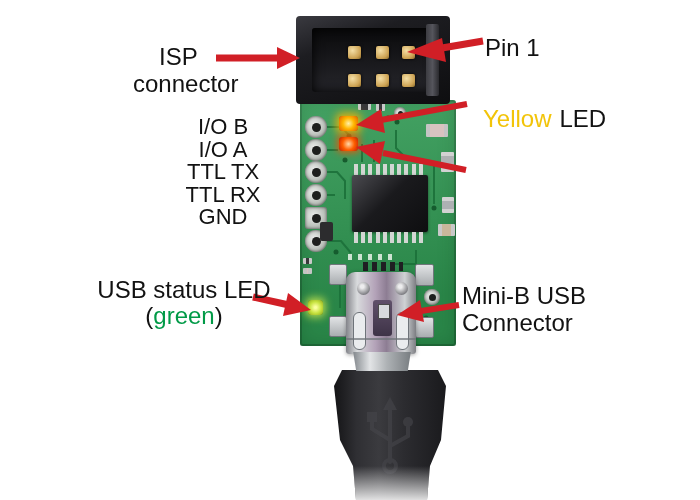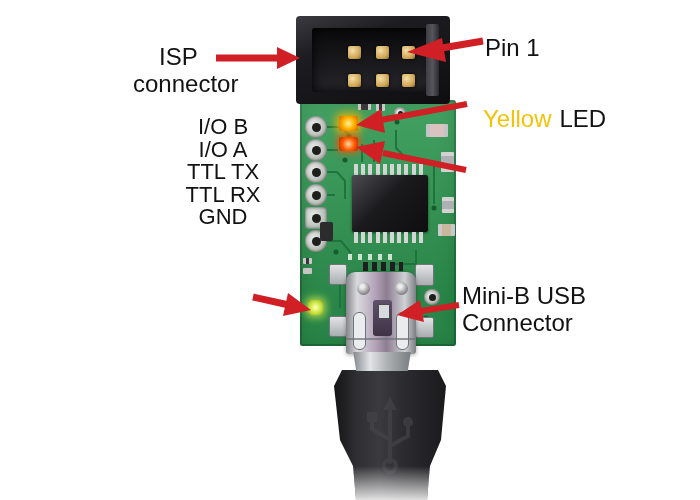--- a/index.html
+++ b/index.html
@@ -263,19 +263,23 @@
 
 
   <div class="lbl pinlist">
     <div>I/O B</div>
     <div>I/O A</div>
     <div>TTL TX</div>
     <div>TTL RX</div>
     <div>GND</div>
   </div>
 
+  <div class="lbl usb-status-label">
+    <div>USB status LED</div>
+    <div><span>(</span><span class="w-green">green</span><span>)</span></div>
+  </div>
 
   <div class="lbl minib-label">
     <span>Mini-B USB</span>
     <span>Connector</span>
   </div>
 
 </div>
 
 </body></html>

